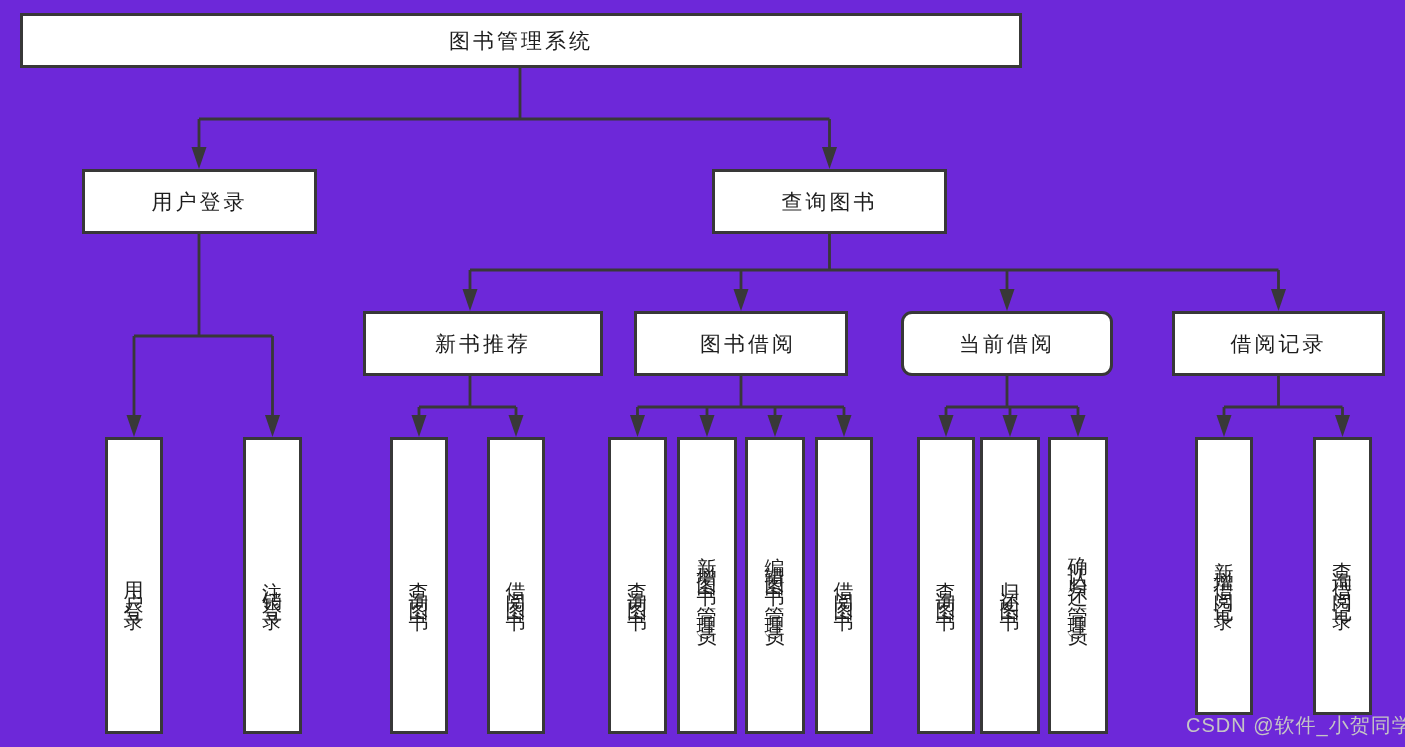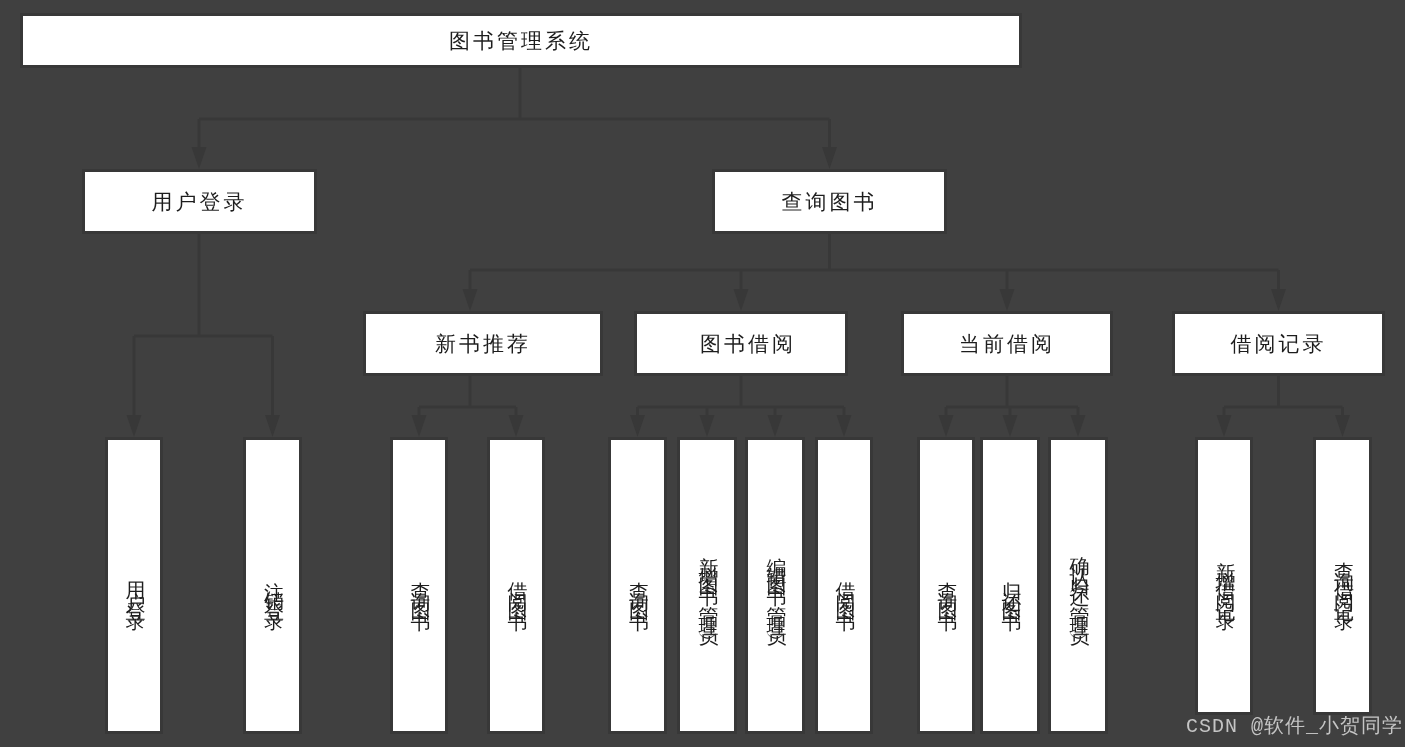--- a/index.html
+++ b/index.html
@@ -1,18 +1,18 @@
 <!DOCTYPE html>
 <html><head>
 <meta charset="utf-8">
 <style>
   html,body{margin:0;padding:0;background:#ffffff;}
   .canvas{
-    position:relative;width:1405px;height:747px;background:#404040;
-    font-family:Liberation Mono, monospace;overflow:hidden;
+    position:relative;width:1405px;height:747px;background:#6d28d9;
+    font-family:Liberation Sans, sans-serif;overflow:hidden;
   }
   svg.connectors{position:absolute;left:0;top:0;width:1405px;height:747px;}
   svg.connectors path{stroke:#383838;stroke-width:2.8;fill:none;}
   svg.connectors polygon{fill:#383838;stroke:none;}
   .node-h{
     position:absolute;box-sizing:border-box;background:#ffffff;
     border:3px solid #383838;display:flex;align-items:center;justify-content:center;
     font-size:21px;letter-spacing:3px;color:#1d1d1d;white-space:nowrap;
   }
   .node-v{
@@ -67,21 +67,21 @@
     <polygon points="1335,415 1350,415 1342.5,437"></polygon>
   </svg>
 
   <div class="node-h" style="left:20px;top:13px;width:1002px;height:55px;">图书管理系统</div>
 
   <div class="node-h" style="left:82px;top:169px;width:235px;height:65px;">用户登录</div>
   <div class="node-h" style="left:712px;top:169px;width:235px;height:65px;">查询图书</div>
 
   <div class="node-h" style="left:363px;top:311px;width:240px;height:65px;">新书推荐</div>
   <div class="node-h" style="left:634px;top:311px;width:214px;height:65px;padding-left:14px;">图书借阅</div>
-  <div class="node-h" style="left:901px;top:311px;width:212px;height:65px;">当前借阅</div>
+  <div class="node-h" style="left:901px;top:311px;width:212px;height:65px;border-radius:11px;">当前借阅</div>
   <div class="node-h" style="left:1172px;top:311px;width:213px;height:65px;">借阅记录</div>
 
   <div class="node-v" style="left:105px;top:437px;width:58px;height:297px;">用户登录</div>
   <div class="node-v" style="left:243px;top:437px;width:59px;height:297px;">注销登录</div>
 
   <div class="node-v" style="left:390px;top:437px;width:58px;height:297px;">查询图书</div>
   <div class="node-v" style="left:487px;top:437px;width:58px;height:297px;">借阅图书</div>
 
   <div class="node-v" style="left:608px;top:437px;width:59px;height:297px;">查询图书</div>
   <div class="node-v" style="left:677px;top:437px;width:60px;height:297px;">新增图书（管理员）</div>

